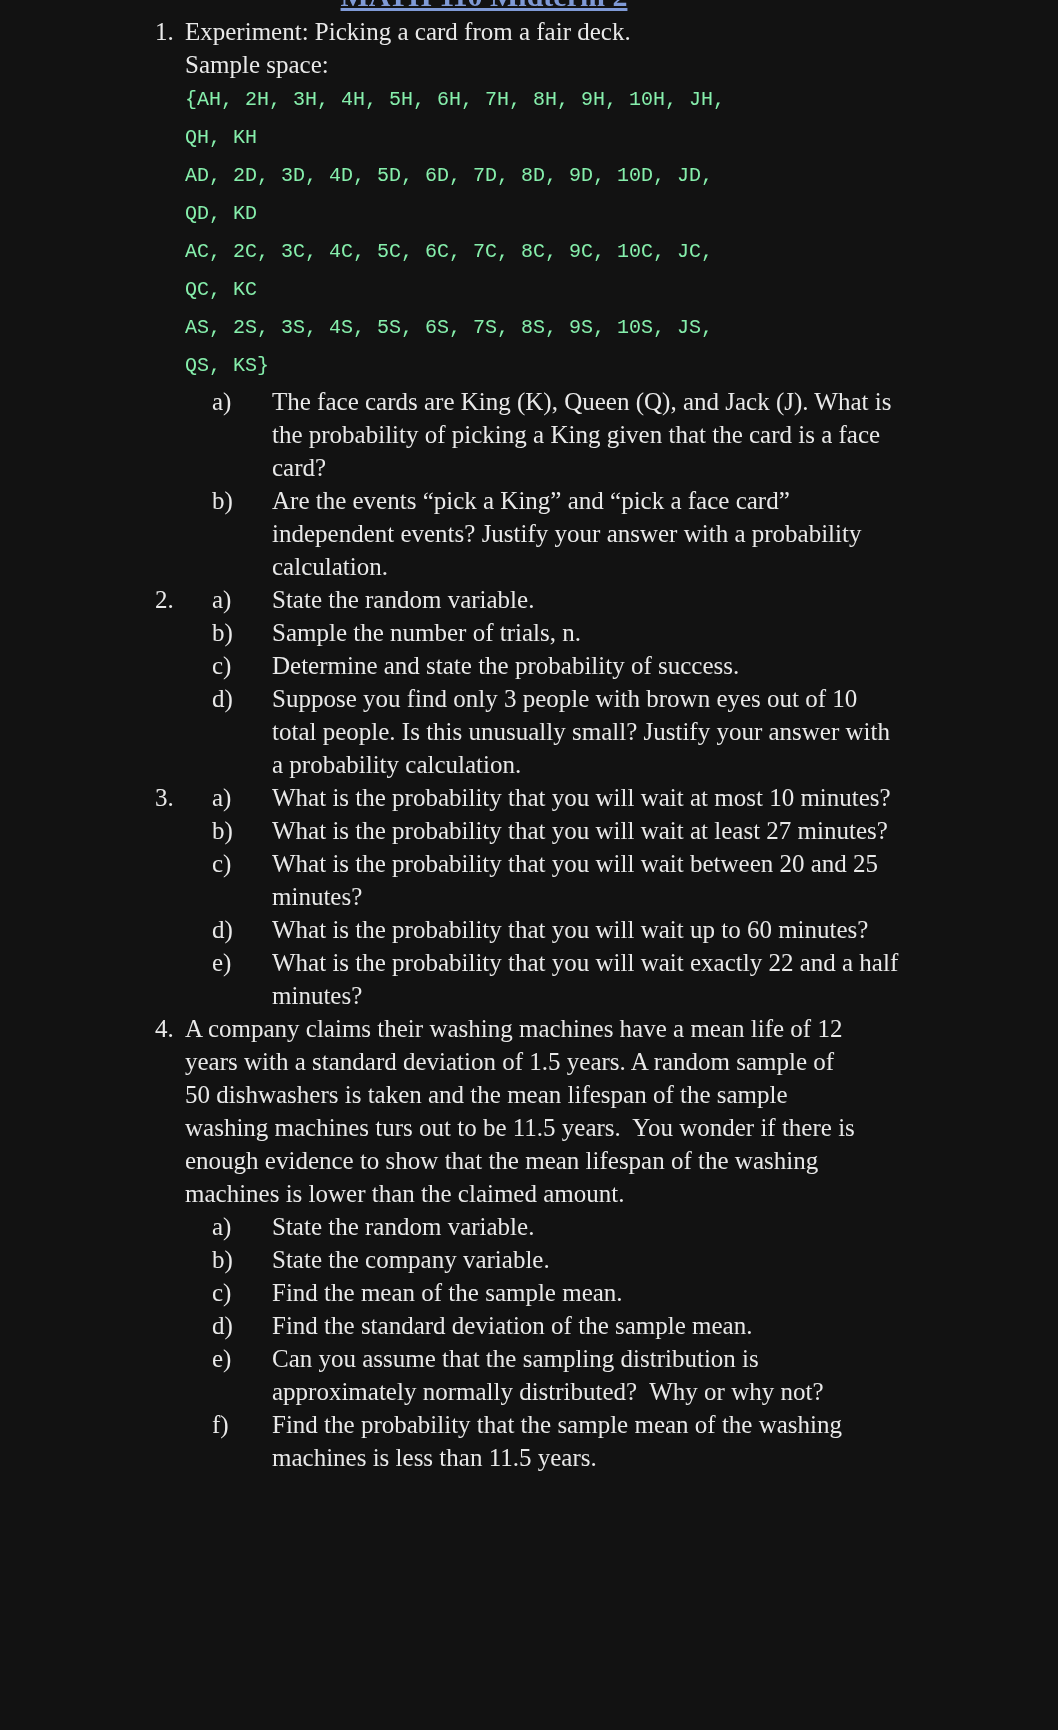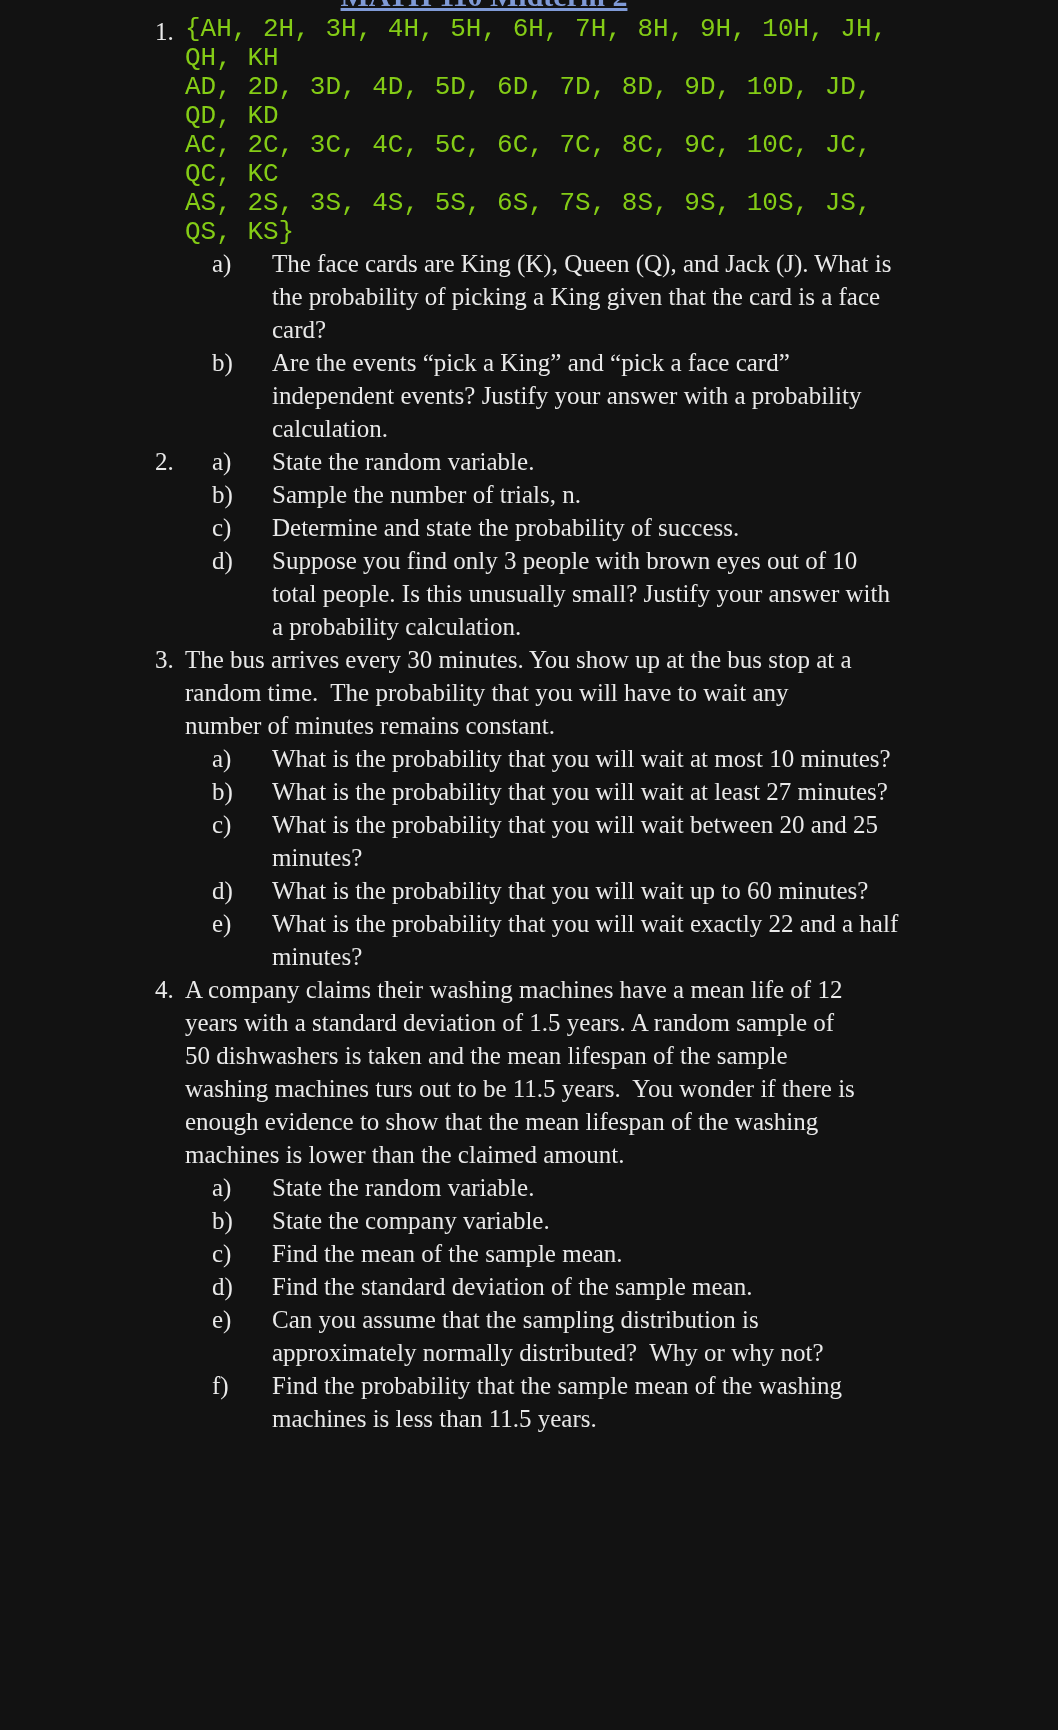--- a/index.html
+++ b/index.html
@@ -35,41 +35,43 @@
     top: 15px;
     left: 155px;
     width: 840px;
   }
   .q { display: flex; align-items: flex-start; }
   .q-num { width: 30px; flex: none; }
   .q-body { flex: 1; min-width: 0; }
   .q-text { white-space: pre-wrap; }
   .mono {
     font-family: "Liberation Mono", "DejaVu Sans Mono", monospace;
-    font-size: 26px;
-    line-height: 29px;
+    font-size: 20px;
+    line-height: 38px;
     white-space: pre;
-    color: #84cc16;
+    color: #86efac;
   }
   .part { display: flex; align-items: flex-start; margin-left: 27px; }
   .part-label { width: 30px; flex: none; }
   .part-text { white-space: pre-wrap; flex: 1; min-width: 0; margin-left: 30px; }
 </style>
 </head>
 <body>
 
 <div class="page">
 
   <div class="doc-title">MATH 110 Midterm 2</div>
 
   <div class="content">
 
     <div class="q">
       <div class="q-num">1.</div>
       <div class="q-body">
+        <div class="q-text">Experiment: Picking a card from a fair deck.
+Sample space:</div>
         <div class="mono">{AH, 2H, 3H, 4H, 5H, 6H, 7H, 8H, 9H, 10H, JH,
 QH, KH
 AD, 2D, 3D, 4D, 5D, 6D, 7D, 8D, 9D, 10D, JD,
 QD, KD
 AC, 2C, 3C, 4C, 5C, 6C, 7C, 8C, 9C, 10C, JC,
 QC, KC
 AS, 2S, 3S, 4S, 5S, 6S, 7S, 8S, 9S, 10S, JS,
 QS, KS}</div>
         <div class="part">
           <div class="part-label">a)</div>
@@ -106,23 +108,20 @@
           <div class="part-text">Suppose you find only 3 people with brown eyes out of 10
 total people. Is this unusually small? Justify your answer with
 a probability calculation.</div>
         </div>
       </div>
     </div>
 
     <div class="q">
       <div class="q-num">3.</div>
       <div class="q-body">
-        <div class="q-text">The bus arrives every 30 minutes. You show up at the bus stop at a
-random time.  The probability that you will have to wait any
-number of minutes remains constant.</div>
         <div class="part">
           <div class="part-label">a)</div>
           <div class="part-text">What is the probability that you will wait at most 10 minutes?</div>
         </div>
         <div class="part">
           <div class="part-label">b)</div>
           <div class="part-text">What is the probability that you will wait at least 27 minutes?</div>
         </div>
         <div class="part">
           <div class="part-label">c)</div>

